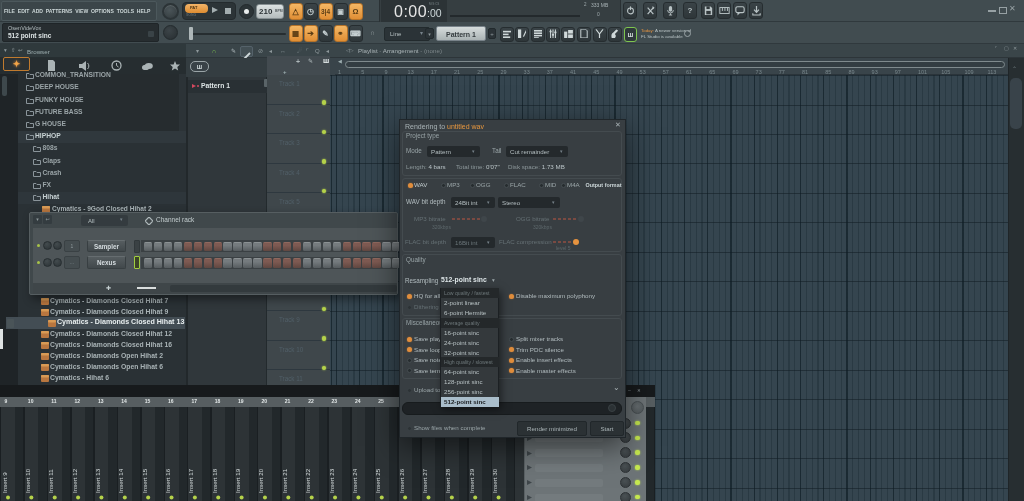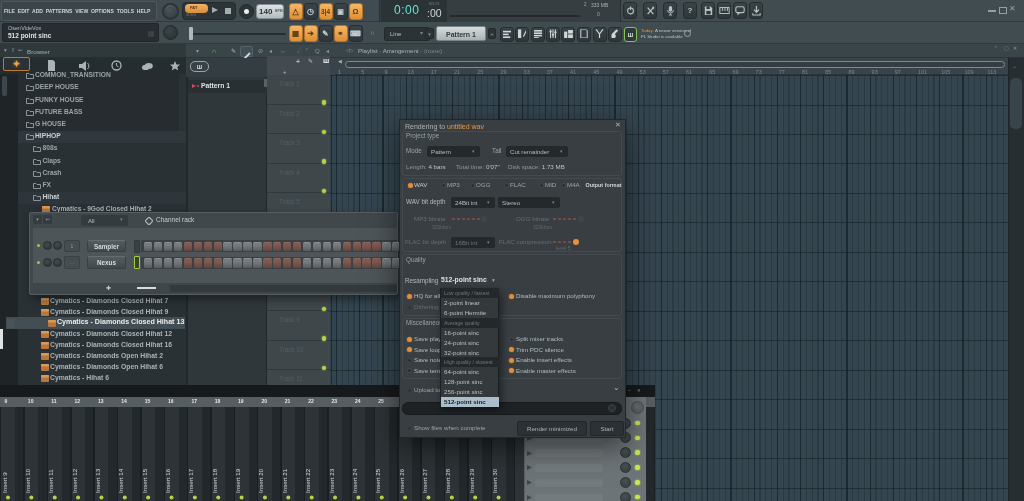--- a/index.html
+++ b/index.html
@@ -12,21 +12,21 @@
 <div style="position:absolute;left:163px;top:25px;width:15px;height:15px;border-radius:50%;background:radial-gradient(circle at 40% 35%,#3c4448,#272e31);border:1.5px solid #232a2d;"></div>
 <div style="position:absolute;left:182px;top:2px;width:54px;height:18px;background:#2c3437;border:1px solid #242b2e;border-radius:4px;"></div>
 <div style="position:absolute;left:185px;top:3.5px;width:23px;height:9px;background:linear-gradient(#f2b468,#dd8c31);border-radius:4px;"></div>
 <div style="position:absolute;left:190px;top:6px;font-size:4px;color:#4a3312;font-weight:bold;white-space:nowrap;line-height:1;">PAT</div>
 <div style="position:absolute;left:186px;top:14px;font-size:3.5px;color:#5a6468;font-weight:bold;white-space:nowrap;line-height:1;">SONG</div>
 <div style="position:absolute;left:212px;top:7px;width:0;height:0;border-left:6px solid #a3adaf;border-top:3.5px solid transparent;border-bottom:3.5px solid transparent;"></div>
 <div style="position:absolute;left:225px;top:8px;width:6px;height:6px;background:#a3adaf;"></div>
 <div style="position:absolute;left:239px;top:3.5px;width:15px;height:15px;border-radius:50%;background:#2c3437;border:1px solid #232a2d;"></div>
 <div style="position:absolute;left:244px;top:8.5px;width:5px;height:5px;border-radius:50%;background:#e8ecec;"></div>
 <div style="position:absolute;left:256px;top:3.5px;width:28px;height:15.5px;background:linear-gradient(#dde3e3,#b4bcbd);border:1px solid #868f92;border-radius:3px;"></div>
-<div style="position:absolute;left:259px;top:7.5px;font-size:8px;color:#2c3336;font-weight:bold;white-space:nowrap;line-height:1;">140</div>
+<div style="position:absolute;left:259px;top:7.5px;font-size:8px;color:#2c3336;font-weight:bold;white-space:nowrap;line-height:1;">210</div>
 <div style="position:absolute;left:275px;top:10px;font-size:3.5px;color:#545c5f;font-weight:bold;white-space:nowrap;line-height:1;">BPM</div>
 <div style="position:absolute;left:288.5px;top:3px;width:14px;height:17px;background:linear-gradient(#f4b765,#e08e34);border:1px solid #b5732a;border-radius:3px;">
     <div style="display:flex;align-items:center;justify-content:center;width:100%;height:100%;color:#5a3c14;font-weight:bold;font-size:8px;">△</div>
   </div>
 <div style="position:absolute;left:303.5px;top:3px;width:14px;height:17px;background:linear-gradient(#3a4347,#2e3639);border:1px solid #262d30;border-radius:3px;">
     <div style="display:flex;align-items:center;justify-content:center;width:100%;height:100%;color:#c6d0d2;font-weight:bold;font-size:8px;">◷</div>
   </div>
 <div style="position:absolute;left:318.5px;top:3px;width:14px;height:17px;background:linear-gradient(#f4b765,#e08e34);border:1px solid #b5732a;border-radius:3px;">
     <div style="display:flex;align-items:center;justify-content:center;width:100%;height:100%;color:#5a3c14;font-weight:bold;font-size:6.5px;">3|4</div>
   </div>
@@ -60,21 +60,21 @@
 <div style="position:absolute;left:425px;top:28px;width:9px;height:11px;background:#2b3337;border:1px solid #222a2d;border-radius:2px;">
     <div style="text-align:center;color:#8e989b;font-size:5px;line-height:11px;">▾</div>
   </div>
 <div style="position:absolute;left:436px;top:26px;width:50px;height:15px;background:linear-gradient(#d6dcdc,#aab3b4);border:1px solid #79838a;border-radius:2px;"></div>
 <div style="position:absolute;left:446px;top:31px;font-size:7px;color:#343b3e;font-weight:bold;white-space:nowrap;line-height:1;">Pattern 1</div>
 <div style="position:absolute;left:488px;top:28px;width:8px;height:11px;background:#2b3337;border:1px solid #222a2d;border-radius:2px;">
     <div style="text-align:center;color:#8e989b;font-size:6px;line-height:10px;">+</div>
   </div>
 <div style="position:absolute;left:379px;top:0px;width:242px;height:22px;background:#363e41;border-left:1px solid #2a3134;border-right:1px solid #2a3134;"></div>
 <div style="position:absolute;left:381px;top:0px;width:66px;height:22px;background:#2c3336;"></div>
-<div style="position:absolute;left:394px;top:3.5px;font-size:12px;color:#5eead4;font-weight:normal;white-space:nowrap;line-height:1;letter-spacing:0.5px;">0:00</div>
+<div style="position:absolute;left:394px;top:3.5px;font-size:16px;color:#e5e5e5;font-weight:normal;white-space:nowrap;line-height:1;letter-spacing:0.5px;">0:00</div>
 <div style="position:absolute;left:427px;top:8px;font-size:10.5px;color:#ccd6d8;font-weight:normal;white-space:nowrap;line-height:1;">:00</div>
 <div style="position:absolute;left:429px;top:2.5px;font-size:3px;color:#778285;font-weight:normal;white-space:nowrap;line-height:1;">M:S:CS</div>
 <div style="position:absolute;left:450px;top:15px;width:130px;height:1.5px;background:#23292c;"></div>
 <div style="position:absolute;left:584px;top:3px;font-size:4.5px;color:#9fa9ac;font-weight:normal;white-space:nowrap;line-height:1;">2</div>
 <div style="position:absolute;left:591px;top:3px;font-size:5px;color:#a9b3b6;font-weight:normal;white-space:nowrap;line-height:1;">333 MB</div>
 <div style="position:absolute;left:597px;top:12px;font-size:5px;color:#9fa9ac;font-weight:normal;white-space:nowrap;line-height:1;">0</div>
 <div style="position:absolute;left:623px;top:2px;width:14px;height:17px;background:linear-gradient(#3a4347,#2e3639);border:1px solid #262d30;border-radius:3px;display:flex;align-items:center;justify-content:center;">
     <svg width="9" height="11" viewBox="0 0 11 13">
       <circle cx="5.5" cy="7" r="3.6" fill="none" stroke="#b9c3c5" stroke-width="1.3"></circle>
       <line x1="5.5" y1="1.5" x2="5.5" y2="6" stroke="#b9c3c5" stroke-width="1.4"></line>

